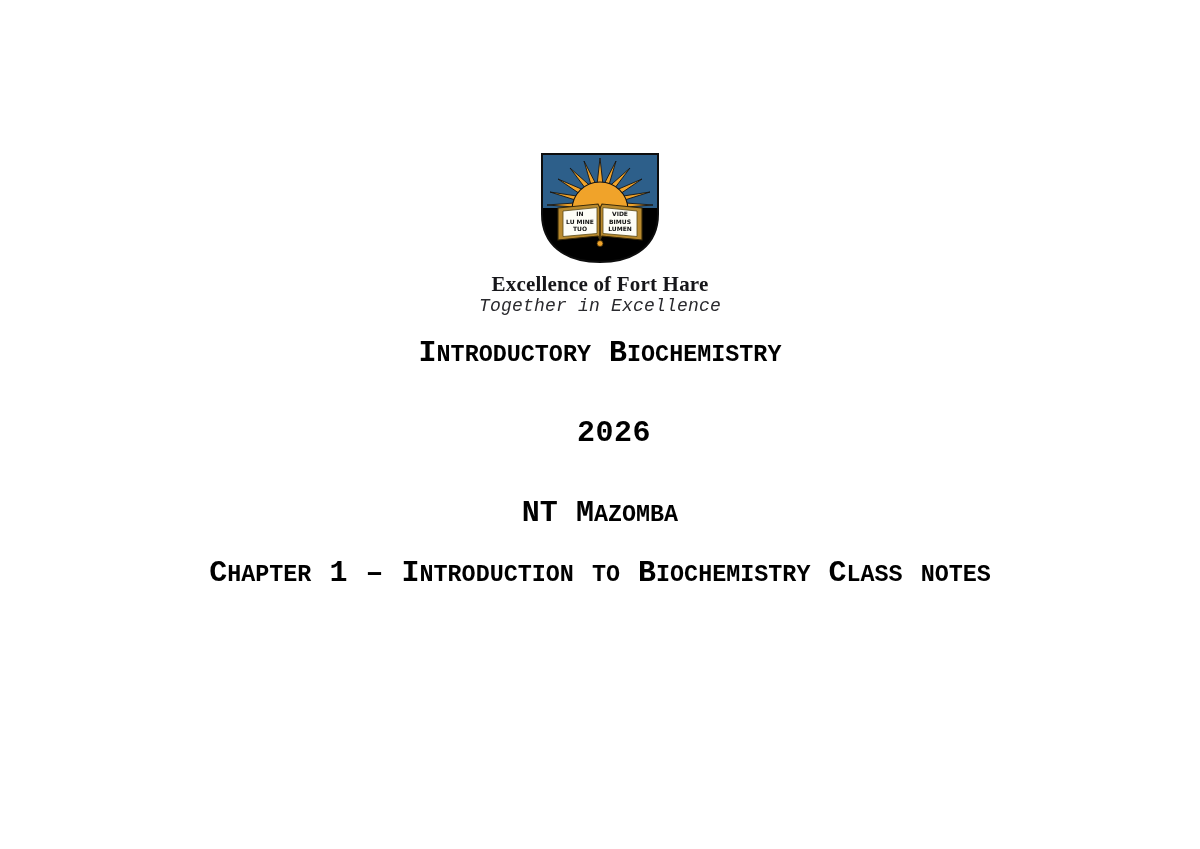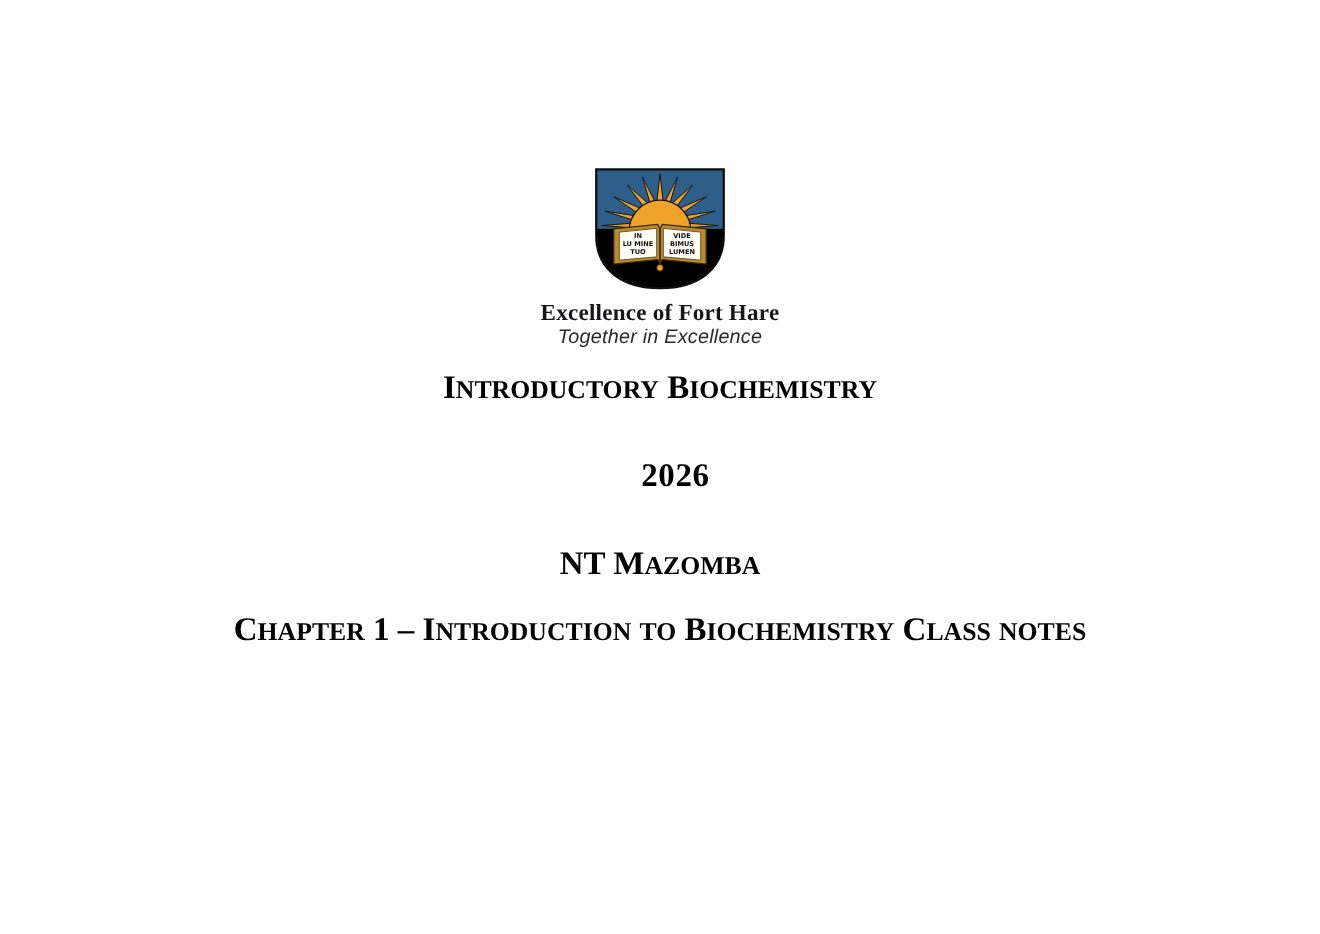--- a/index.html
+++ b/index.html
@@ -42,39 +42,39 @@
     font-family: "Liberation Serif", serif;
     font-weight: bold;
     font-size: 21px;
     color: #16161a;
     letter-spacing: 0.2px;
     line-height: 1.05;
   }
 
   .uni-motto {
     margin-top: 2px;
-    font-family: Liberation Sans, sans-serif;
+    font-family: Liberation Mono, monospace;
     font-style: italic;
     font-size: 18px;
     color: #2a2a2e;
     letter-spacing: 0.2px;
     line-height: 1.1;
   }
 
   
   .titles {
     position: absolute;
     top: 338px;
     left: 0;
     width: 1200px;
     text-align: center;
   }
 
   .tline {
-    font-family: Liberation Serif, serif;
+    font-family: Liberation Mono, monospace;
     font-weight: bold;
     color: #000000;
     line-height: 1.0;
   }
 
   
   .sc {
     font-variant: normal;
     text-transform: uppercase;
   }

